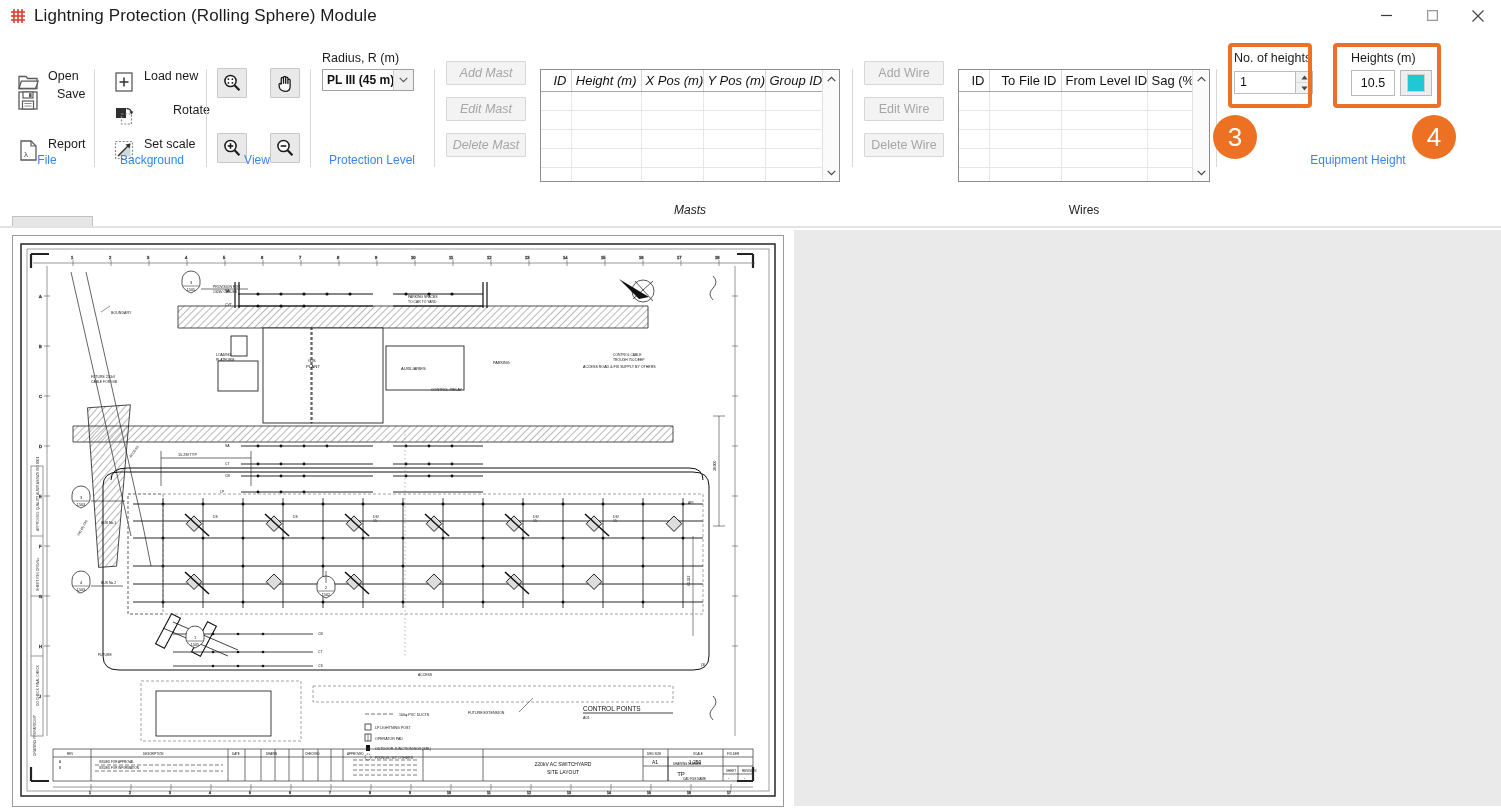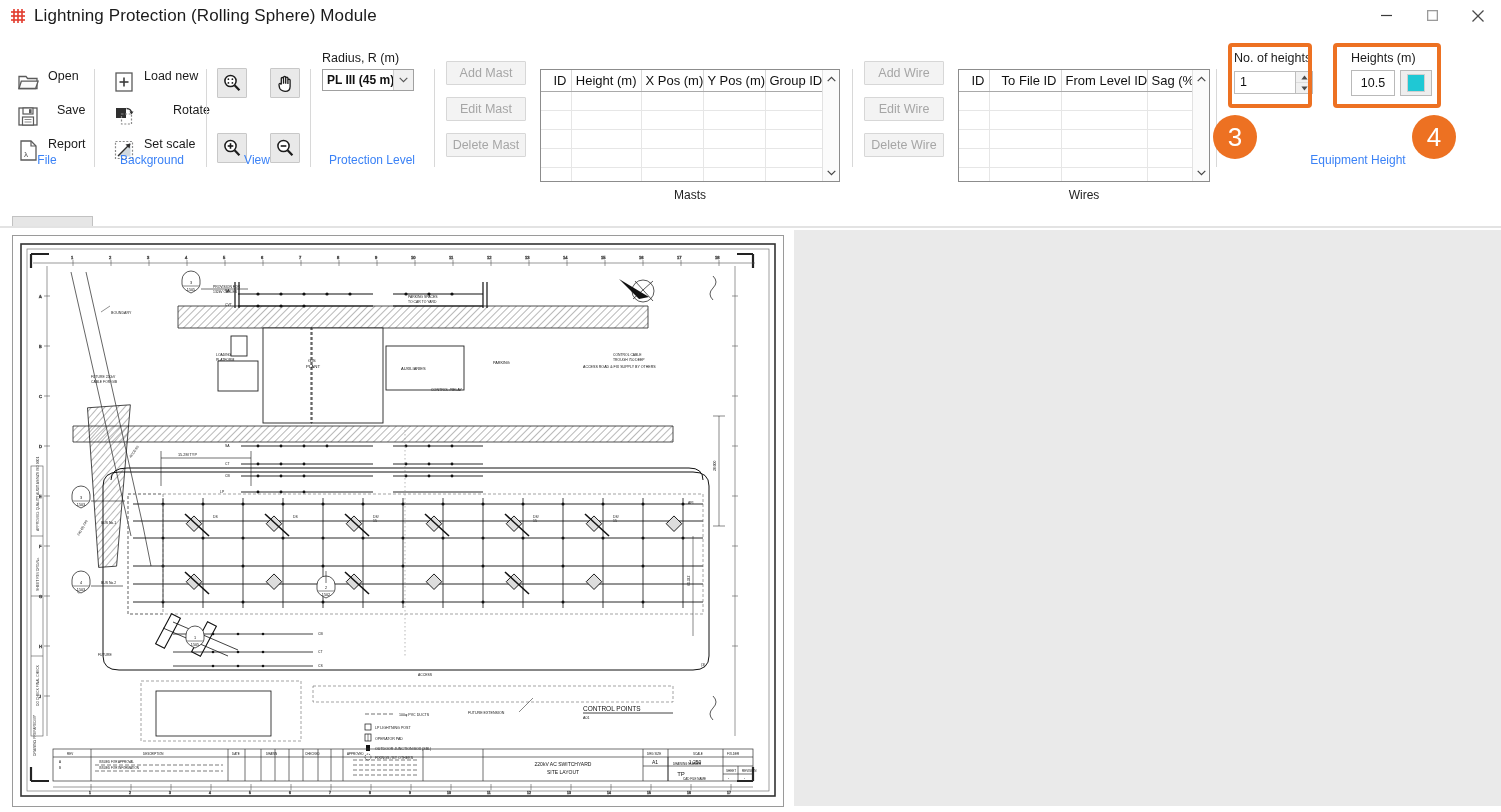--- a/index.html
+++ b/index.html
@@ -109,21 +109,21 @@
     height: 19px;
   }
   .vscroll {
     position: absolute; right: 0; top: 0; width: 17px; height: 100%;
     background: #fbfbfb; border-left: 1px solid #e2e2e2;
     display: flex; flex-direction: column; justify-content: space-between;
     align-items: center;
   }
   .sc-arrow { width: 17px; height: 17px; display:flex; align-items:center; justify-content:center; color:#606060; }
   .grid-caption {
-    text-align: center; font-size: 12px; color: #222; margin-top: 5px;
+    text-align: center; font-size: 12px; color: #222; margin-top: 20px;
   }
 
   
   .hl-box { position: absolute; border: 4px solid #ED7122; border-radius: 4px; }
   .badge {
     position: absolute; width: 44px; height: 44px; border-radius: 50%;
     background: #ED7122; color: #fff; font-size: 26px;
     display: flex; align-items: center; justify-content: center;
     font-family: "Liberation Sans", sans-serif;
   }
@@ -211,21 +211,21 @@
   <div class="grp" style="left:8px; top:22px; width:78px; height:114px;">
     <div class="tbtn" style="position:absolute; left:4px; top:14px;">
       <span class="icon-box">
         <svg width="26" height="26" viewBox="0 0 26 26">
           <path d="M4 7.5h7l1.6 2H22v10H4z" fill="#fff" stroke="#5b5b5b" stroke-width="1.3"></path>
           <path d="M6.3 12.2h16.8l-2.5 7.3H4z" fill="#fafafa" stroke="#5b5b5b" stroke-width="1.3"></path>
         </svg>
       </span>
       <span class="lbl">Open</span>
     </div>
-    <div class="tbtn" style="position:absolute; left:4px; top:48px;gap:16px;">
+    <div class="tbtn" style="position:absolute; left:4px; top:32px;gap:16px;">
       <span class="icon-box">
         <svg width="26" height="26" viewBox="0 0 26 26">
           <rect x="4" y="5" width="18" height="17" fill="#fff" stroke="#5b5b5b" stroke-width="1.3"></rect>
           <rect x="8" y="5" width="10" height="6" fill="#fff" stroke="#5b5b5b" stroke-width="1.2"></rect>
           <rect x="14" y="6.2" width="2.6" height="4" fill="#5b5b5b"></rect>
           <rect x="7.5" y="14" width="11" height="8" fill="#fff" stroke="#5b5b5b" stroke-width="1.2"></rect>
           <line x1="9.5" y1="16.5" x2="16.5" y2="16.5" stroke="#8a8a8a" stroke-width="1"></line>
           <line x1="9.5" y1="19" x2="16.5" y2="19" stroke="#8a8a8a" stroke-width="1"></line>
         </svg>
       </span>
@@ -337,21 +337,21 @@
         <svg width="9" height="6" viewBox="0 0 9 6">
             <path d="M0.7 0.8L4.5 4.6 8.3 0.8" fill="none" stroke="#555" stroke-width="1.1"></path>
           </svg>
       </span>
     </div>
     <div class="grp-label">Protection Level</div>
   </div>
 
   <div class="vsep" style="left:434px;"></div>
 
-  <div class="grp" style="left:444px; top:12px; width:406px; height:124px;">
+  <div class="grp" style="left:444px; top:12px; width:406px; height:124px;font-style:italic;">
     <div class="wbtn" style="position:absolute; left:2px; top:18px;">Add Mast</div>
     <div class="wbtn" style="position:absolute; left:2px; top:54px;">Edit Mast</div>
     <div class="wbtn" style="position:absolute; left:2px; top:90px;">Delete Mast</div>
 
     <div class="grid" style="position:absolute; left:96px; top:26px; width:300px; height:113px;">
       <table>
         <thead>
           <tr>
             <th style="width:30px">ID</th>
             <th style="width:70px">Height (m)</th>

